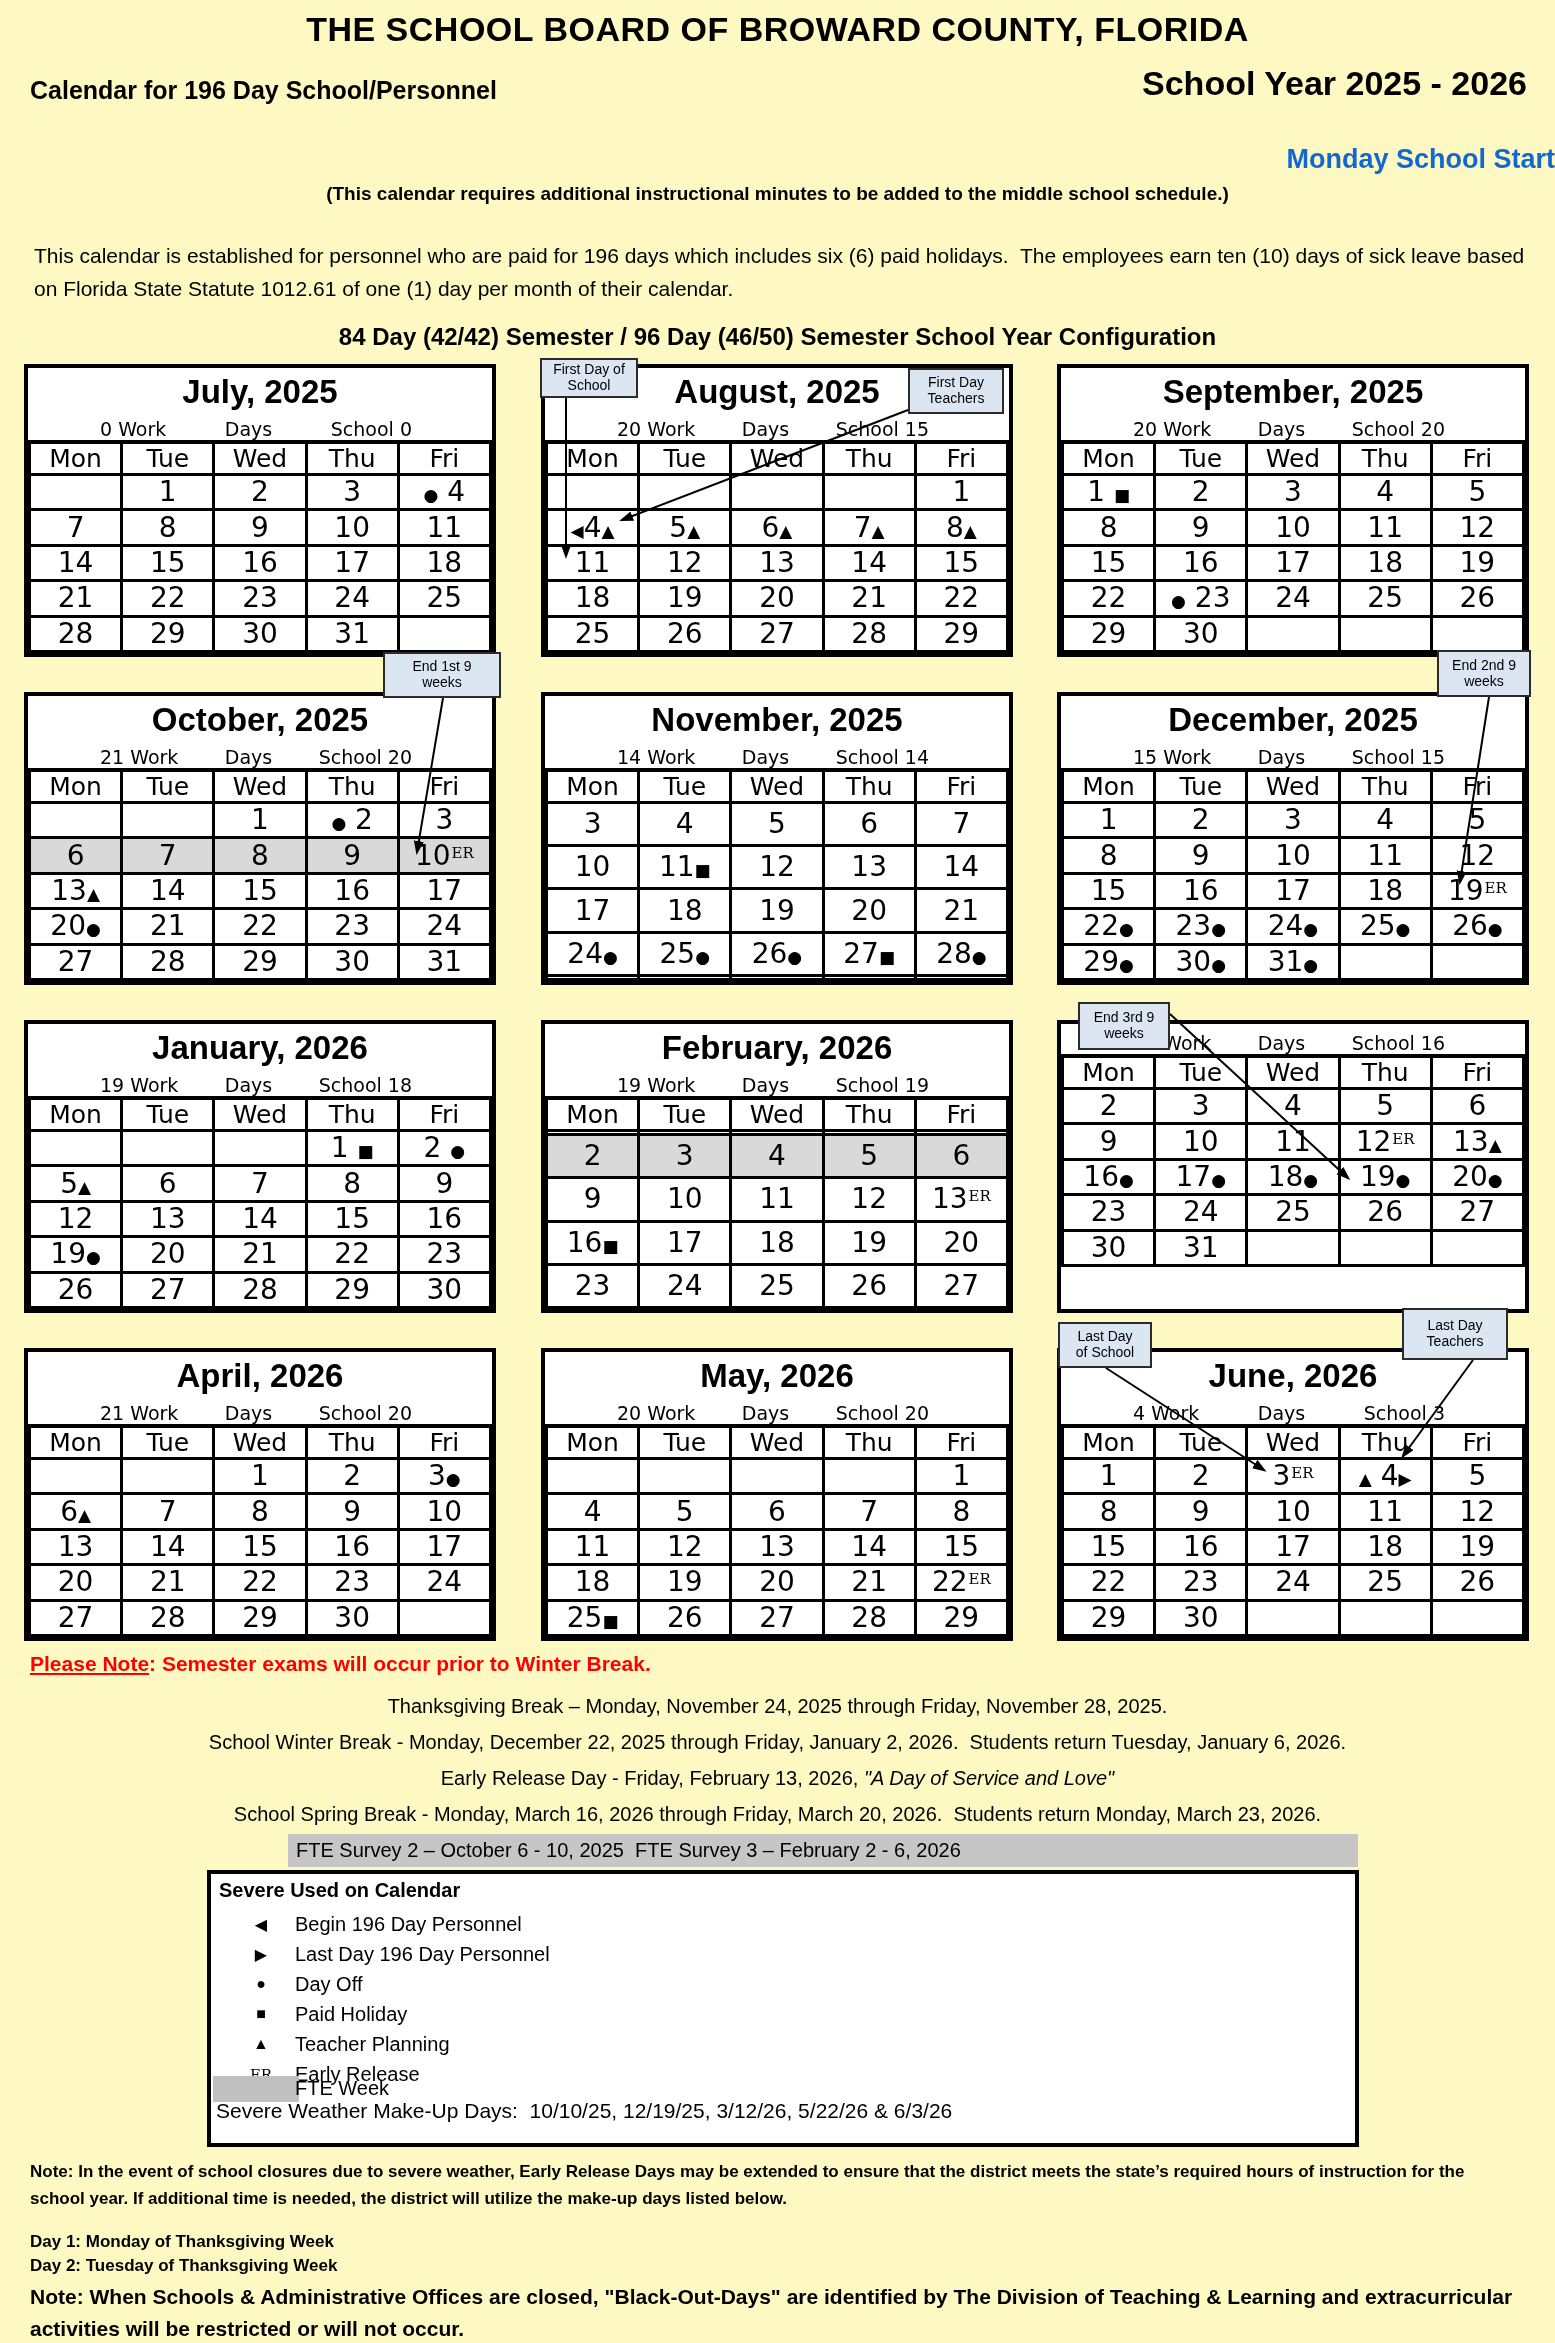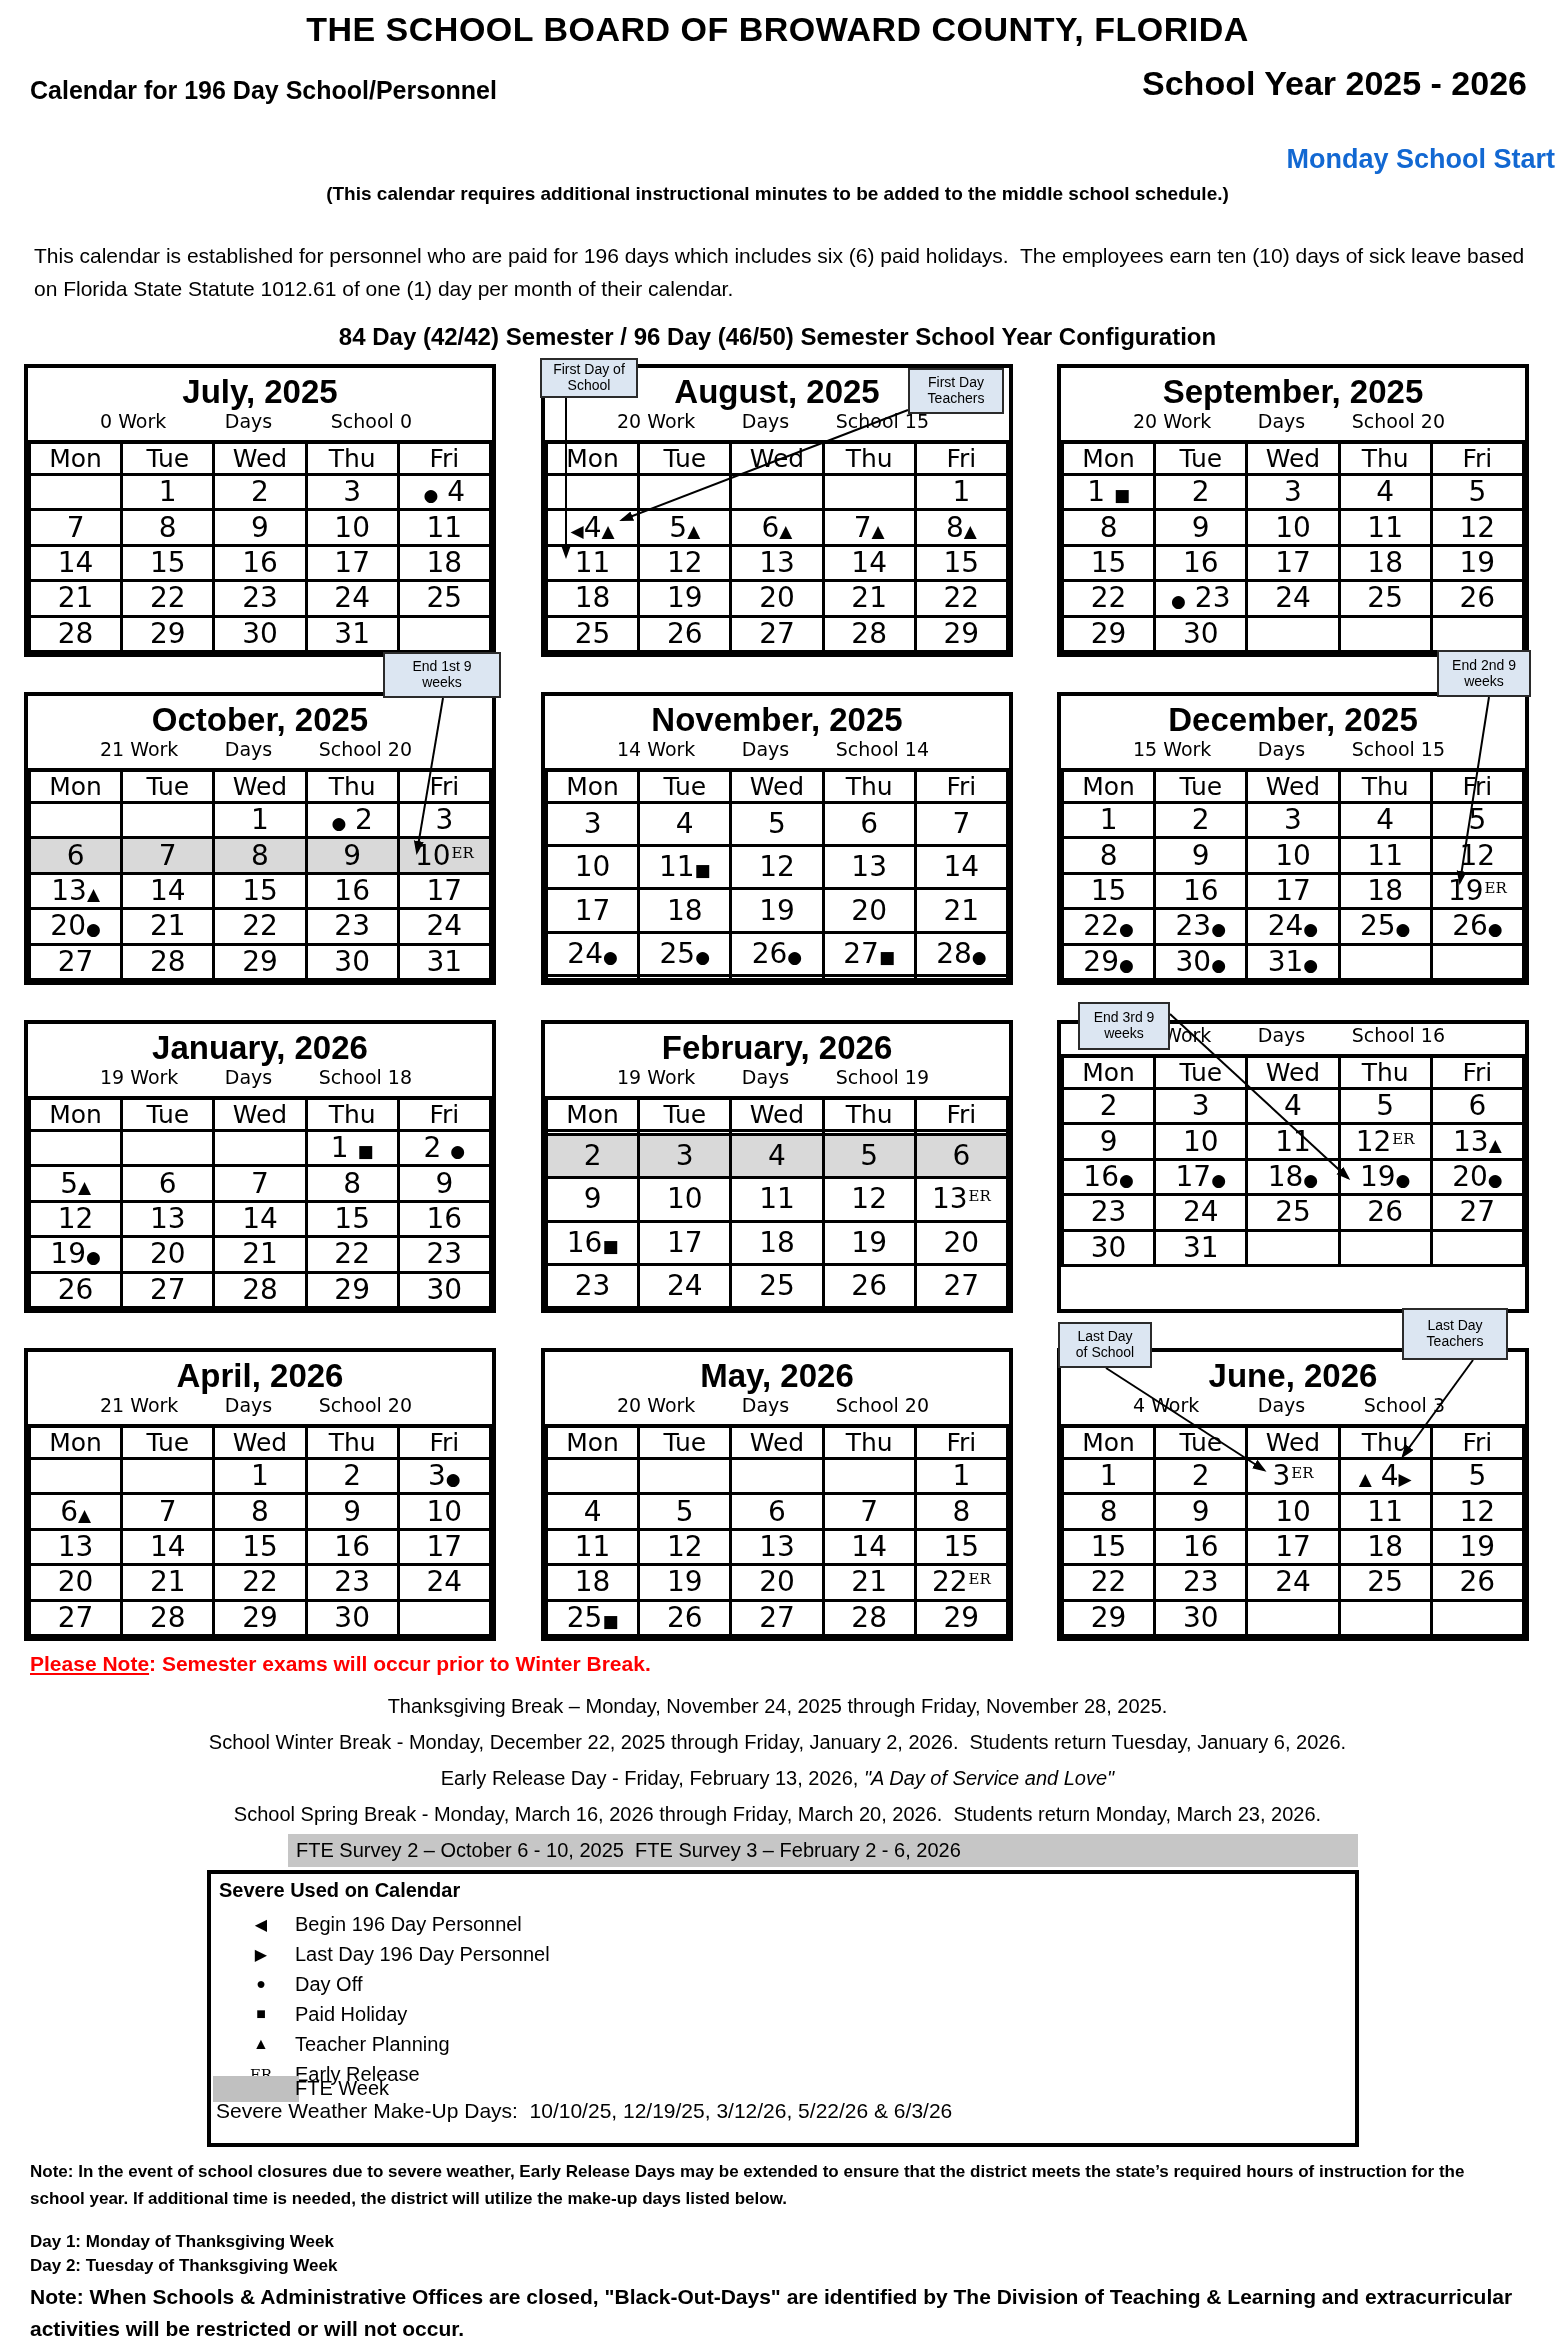--- a/index.html
+++ b/index.html
@@ -1,30 +1,30 @@
 <!DOCTYPE html>
 <html><head>
 <meta charset="utf-8">
 <style>
   body{margin:0;background:#888}
-  .page{position:relative;width:1555px;height:2343px;background:#ffffff;font-family:"Liberation Sans",sans-serif;color:#000;overflow:hidden;margin:0 auto}
+  .page{position:relative;width:1555px;height:2343px;background:#fef9c3;font-family:"Liberation Sans",sans-serif;color:#000;overflow:hidden;margin:0 auto}
 
   
   .board-title{position:absolute;top:10px;left:0;width:100%;text-align:center;font-size:34px;font-weight:bold;letter-spacing:.5px}
   .cal-label{position:absolute;top:76px;left:30px;font-size:25px;font-weight:bold}
   .school-year{position:absolute;top:64px;right:28px;font-size:34px;font-weight:bold}
   .monday{position:absolute;top:144px;left:0;width:100%;text-align:right;font-size:27px;font-weight:bold;color:#1268d2}
   .start-note{position:absolute;top:183px;left:0;width:100%;text-align:center;font-size:19px;font-weight:bold}
   .intro{position:absolute;top:240px;left:34px;width:1500px;font-size:21px;line-height:1.55;white-space:pre-wrap}
   .config{position:absolute;top:323px;left:0;width:100%;text-align:center;font-size:24px;font-weight:bold}
 
   
   .month{position:absolute;width:472px;height:293px;border:4px solid #000;background:#fff;box-sizing:border-box;z-index:1}
   .m-title{height:42px;line-height:47px;text-align:center;font-size:33px;font-weight:bold}
-  .m-stats{height:30px;display:flex;justify-content:space-between;align-items:flex-start;padding:0 80px 0 72px;font-size:19px;font-family:"DejaVu Sans",sans-serif}
+  .m-stats{height:30px;display:flex;justify-content:space-between;align-items:flex-end;padding:0 80px 0 72px;font-size:19px;font-family:"DejaVu Sans",sans-serif}
   .m-grid{width:100%;height:calc(100% - 72px);border-collapse:collapse;border-top:4px solid #000;table-layout:fixed;font-family:"DejaVu Sans",sans-serif}
   .m-grid th{font-size:25px;font-weight:normal;height:29px;border:3px solid #000;text-align:center;padding:0}
   .m-grid td{font-size:28px;border:3px solid #000;text-align:center;vertical-align:middle;line-height:1;padding:0}
   .m-grid tr.fte td{background:#d9d9d9}
   .mk{font-size:17px}
   .er{font-family:"DejaVu Serif",serif;font-size:15px;vertical-align:7px;margin-left:1px}
 
   
   .callout{position:absolute;background:#dce6f2;border:2px solid #2b2b2b;z-index:6;display:flex;align-items:center;justify-content:center;text-align:center;font-size:14px;line-height:1.12;white-space:pre-line;box-sizing:border-box}
   #arrows{position:absolute;left:0;top:0;z-index:5;pointer-events:none}

